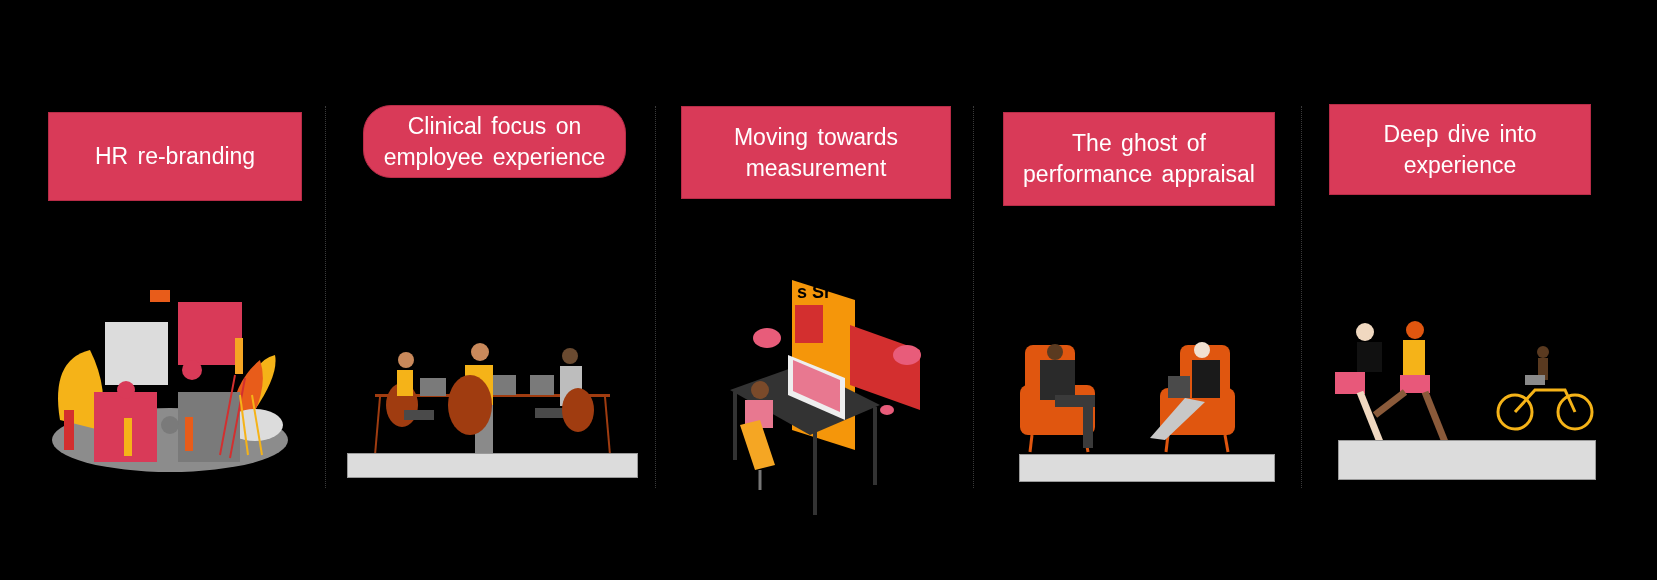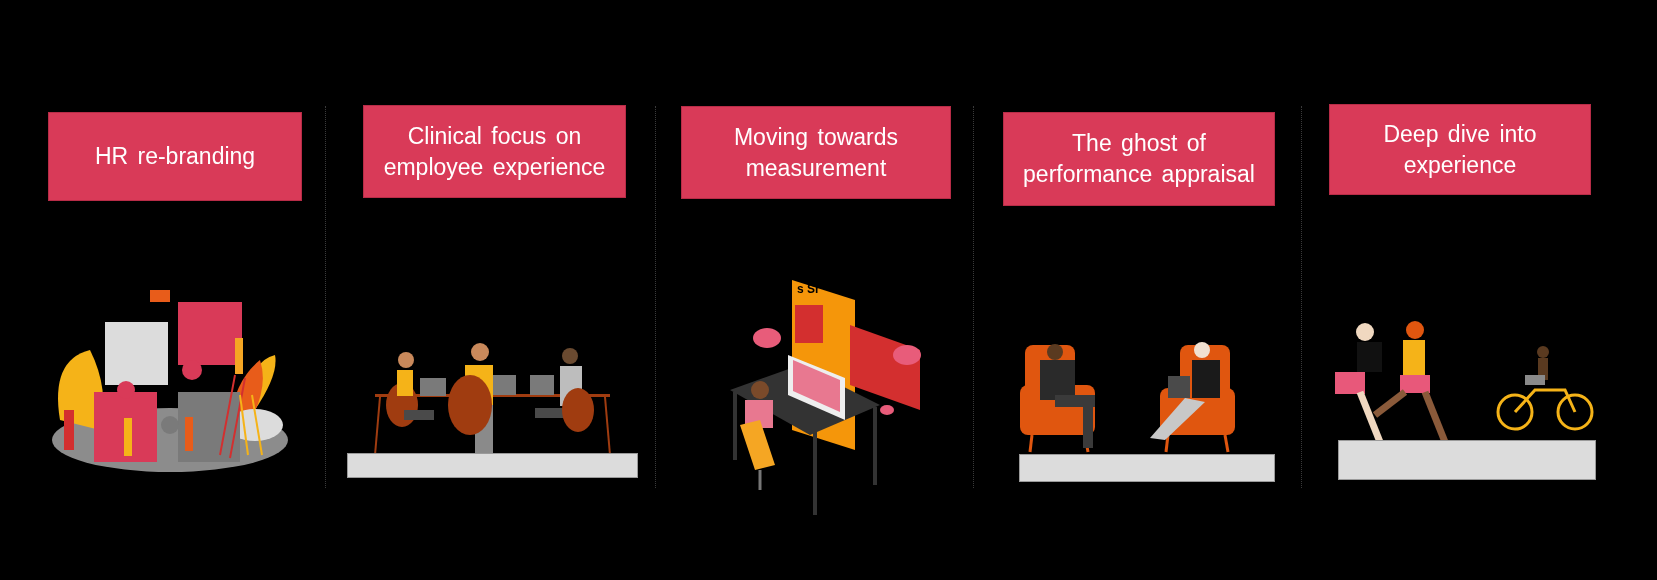--- a/index.html
+++ b/index.html
@@ -25,21 +25,21 @@
 <body>
 
 <div class="divider" style="left:325px;"></div>
 <div class="divider" style="left:655px;"></div>
 <div class="divider" style="left:973px;"></div>
 <div class="divider" style="left:1301px;"></div>
 
 <div class="title-box" style="left:48px;top:104px;width:254px;height:89px;margin-top:8px;">
   <span>HR re-branding</span>
 </div>
-<div class="title-box" style="left:363px;top:105px;width:263px;height:93px;">
+<div class="title-box" style="left:363px;top:105px;width:263px;height:73px;border-radius:28px;">
   <span>Clinical focus on
 employee experience</span>
 </div>
 <div class="title-box" style="left:681px;top:106px;width:270px;height:93px;">
   <span>Moving towards
 measurement</span>
 </div>
 <div class="title-box" style="left:1003px;top:112px;width:272px;height:94px;">
   <span>The ghost of
 performance appraisal</span>
@@ -88,21 +88,21 @@
   <circle cx="140" cy="22" r="9" fill="#c9895b"></circle>
   <rect x="135" y="75" width="18" height="50" fill="#8a8a8a"></rect>
   <ellipse cx="130" cy="75" rx="22" ry="30" fill="#a03c10"></ellipse>
   <rect x="220" y="36" width="22" height="40" fill="#bdbdbd"></rect>
   <circle cx="230" cy="26" r="8" fill="#6a4a30"></circle>
   <rect x="195" y="78" width="30" height="10" fill="#4a4a4a"></rect>
   <ellipse cx="238" cy="80" rx="16" ry="22" fill="#a03c10"></ellipse>
 </svg>
 <div class="floor" style="left:347px;top:453px;width:291px;height:25px;"></div>
 
-<div class="illus" style="left:797px;top:282px;font-size:12px;font-weight:bold;color:#000;z-index:2;">s Sr</div>
+<div class="illus" style="left:797px;top:282px;font-size:18px;font-weight:bold;color:#000;z-index:2;">s Sr</div>
 <svg class="illus" style="left:720px;top:270px;" width="210" height="250" viewBox="0 0 210 250">
   <polygon points="72,10 135,30 135,180 72,160" fill="#f5960a"></polygon>
   <rect x="75" y="35" width="28" height="38" fill="#d32f2f"></rect>
   <polygon points="130,55 200,80 200,140 130,115" fill="#d32f2f"></polygon>
   <ellipse cx="47" cy="68" rx="14" ry="10" fill="#e85c7a"></ellipse>
   <ellipse cx="187" cy="85" rx="14" ry="10" fill="#e85c7a"></ellipse>
   <ellipse cx="167" cy="140" rx="7" ry="5" fill="#e85c7a"></ellipse>
   <polygon points="10,120 80,95 160,135 90,165" fill="#333"></polygon>
   <line x1="15" y1="122" x2="15" y2="190" stroke="#333" stroke-width="4"></line>
   <line x1="95" y1="160" x2="95" y2="245" stroke="#333" stroke-width="4"></line>

